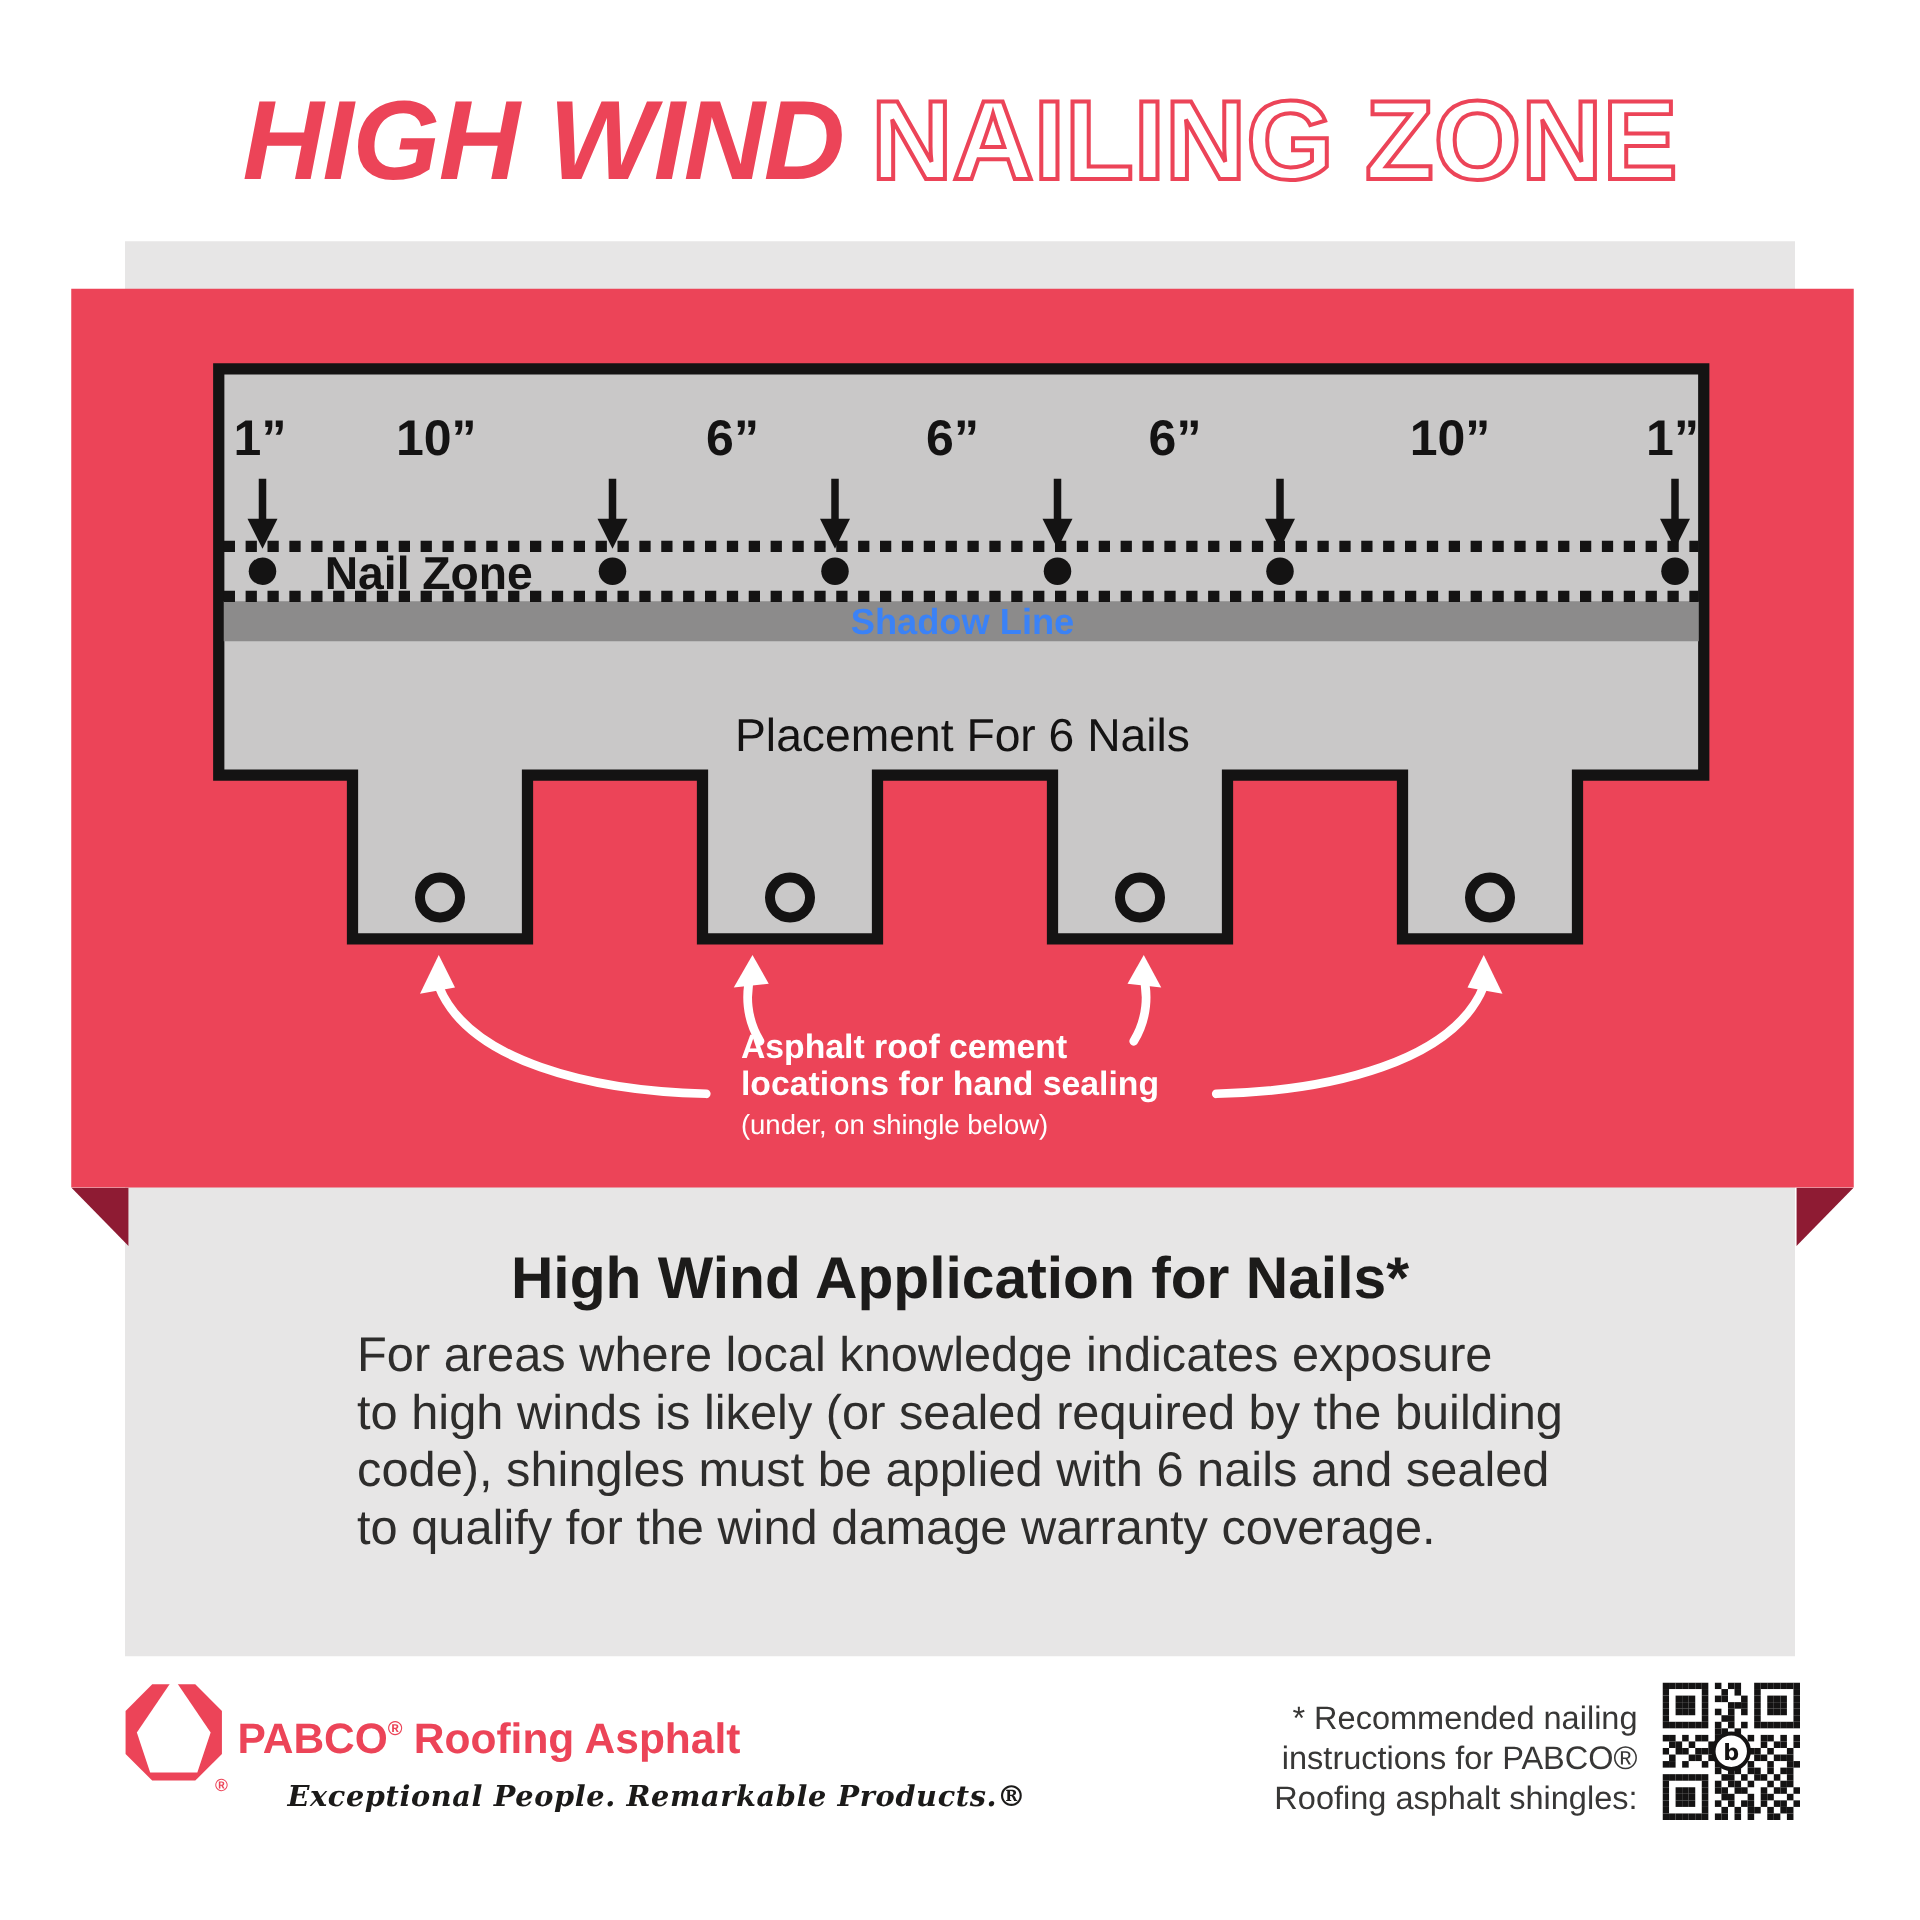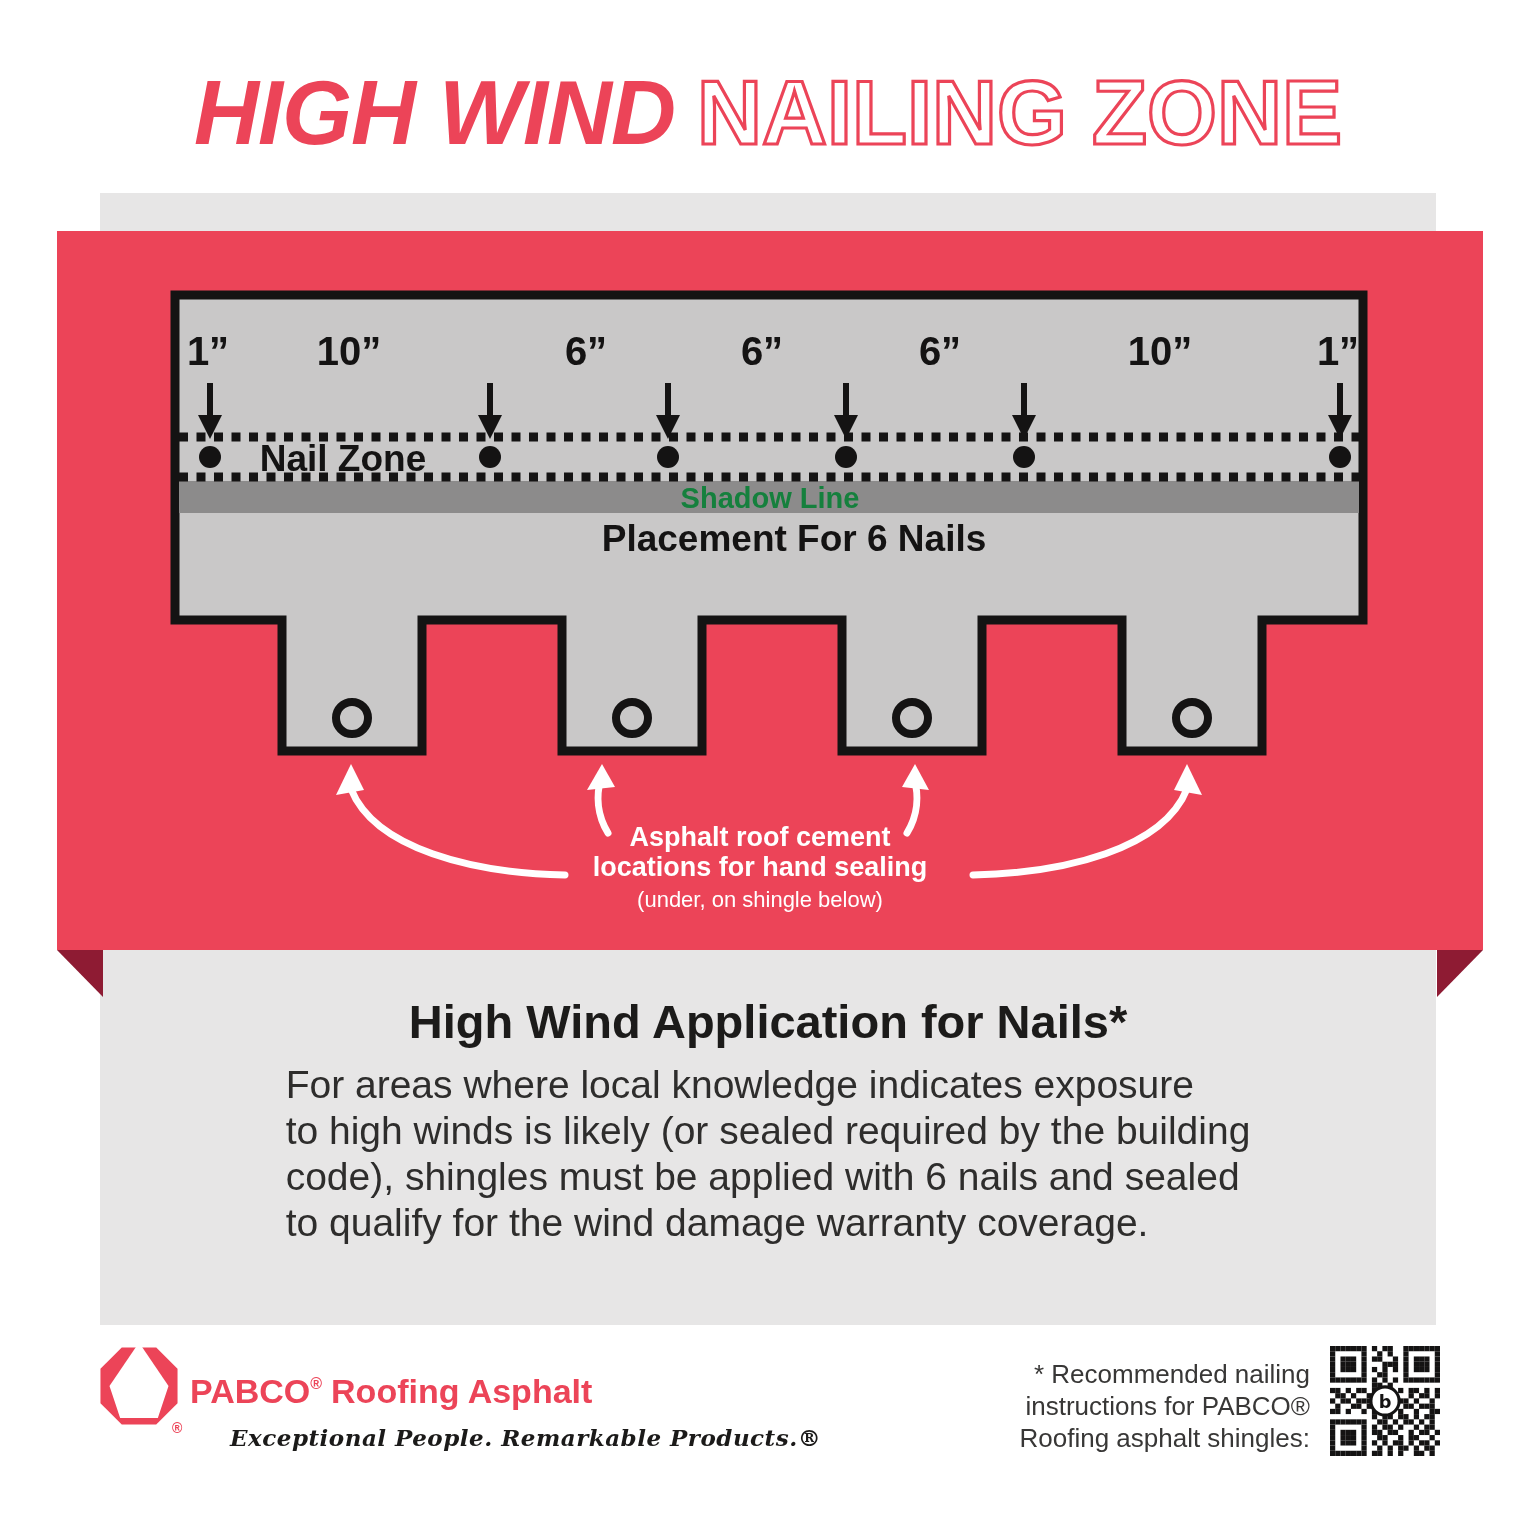--- a/index.html
+++ b/index.html
@@ -34,23 +34,23 @@
   .dotted{stroke:var(--ink);stroke-width:9;stroke-dasharray:9 8.5;}
   .ink line{stroke:var(--ink);stroke-width:6;}
   .ink polygon, .ink circle{fill:var(--ink);}
   .ring{fill:none;stroke:var(--ink);stroke-width:8;}
   .warrow{fill:none;stroke:#ffffff;stroke-width:7;stroke-linecap:round;}
   .whead{fill:#ffffff;}
 
   
   .meas{top:329px;font-size:40px;font-weight:700;color:var(--ink);line-height:44px;}
   .nail-zone{left:343px;top:438px;font-size:37px;font-weight:700;color:var(--ink);}
-  .shadow-label{left:770px;top:482px;font-size:29px;font-weight:700;color:#15803d;}
-  .placement{left:770px;top:518px;font-size:37px;font-weight:700;color:var(--ink);margin-left:24px;}
-  .cement-note{left:760px;top:822px;text-align:center;color:#ffffff;}
+  .shadow-label{left:770px;top:482px;font-size:29px;font-weight:700;color:#3b82f6;}
+  .placement{left:770px;top:568px;font-size:37px;font-weight:400;color:var(--ink);}
+  .cement-note{left:760px;top:822px;text-align:left;color:#ffffff;}
   .cement-l1,.cement-l2{font-size:27px;font-weight:600;line-height:30px;}
   .cement-l3{font-size:22px;font-weight:500;line-height:28px;margin-top:4px;}
 
   
   .info-heading{left:768px;top:994px;font-size:47px;font-weight:700;color:#1c1b1a;}
   .info-body{left:768px;top:1062px;color:var(--text);}
   .info-line{font-size:39px;line-height:46px;}
 
   
   .logo-svg{left:98px;top:1344px;}

